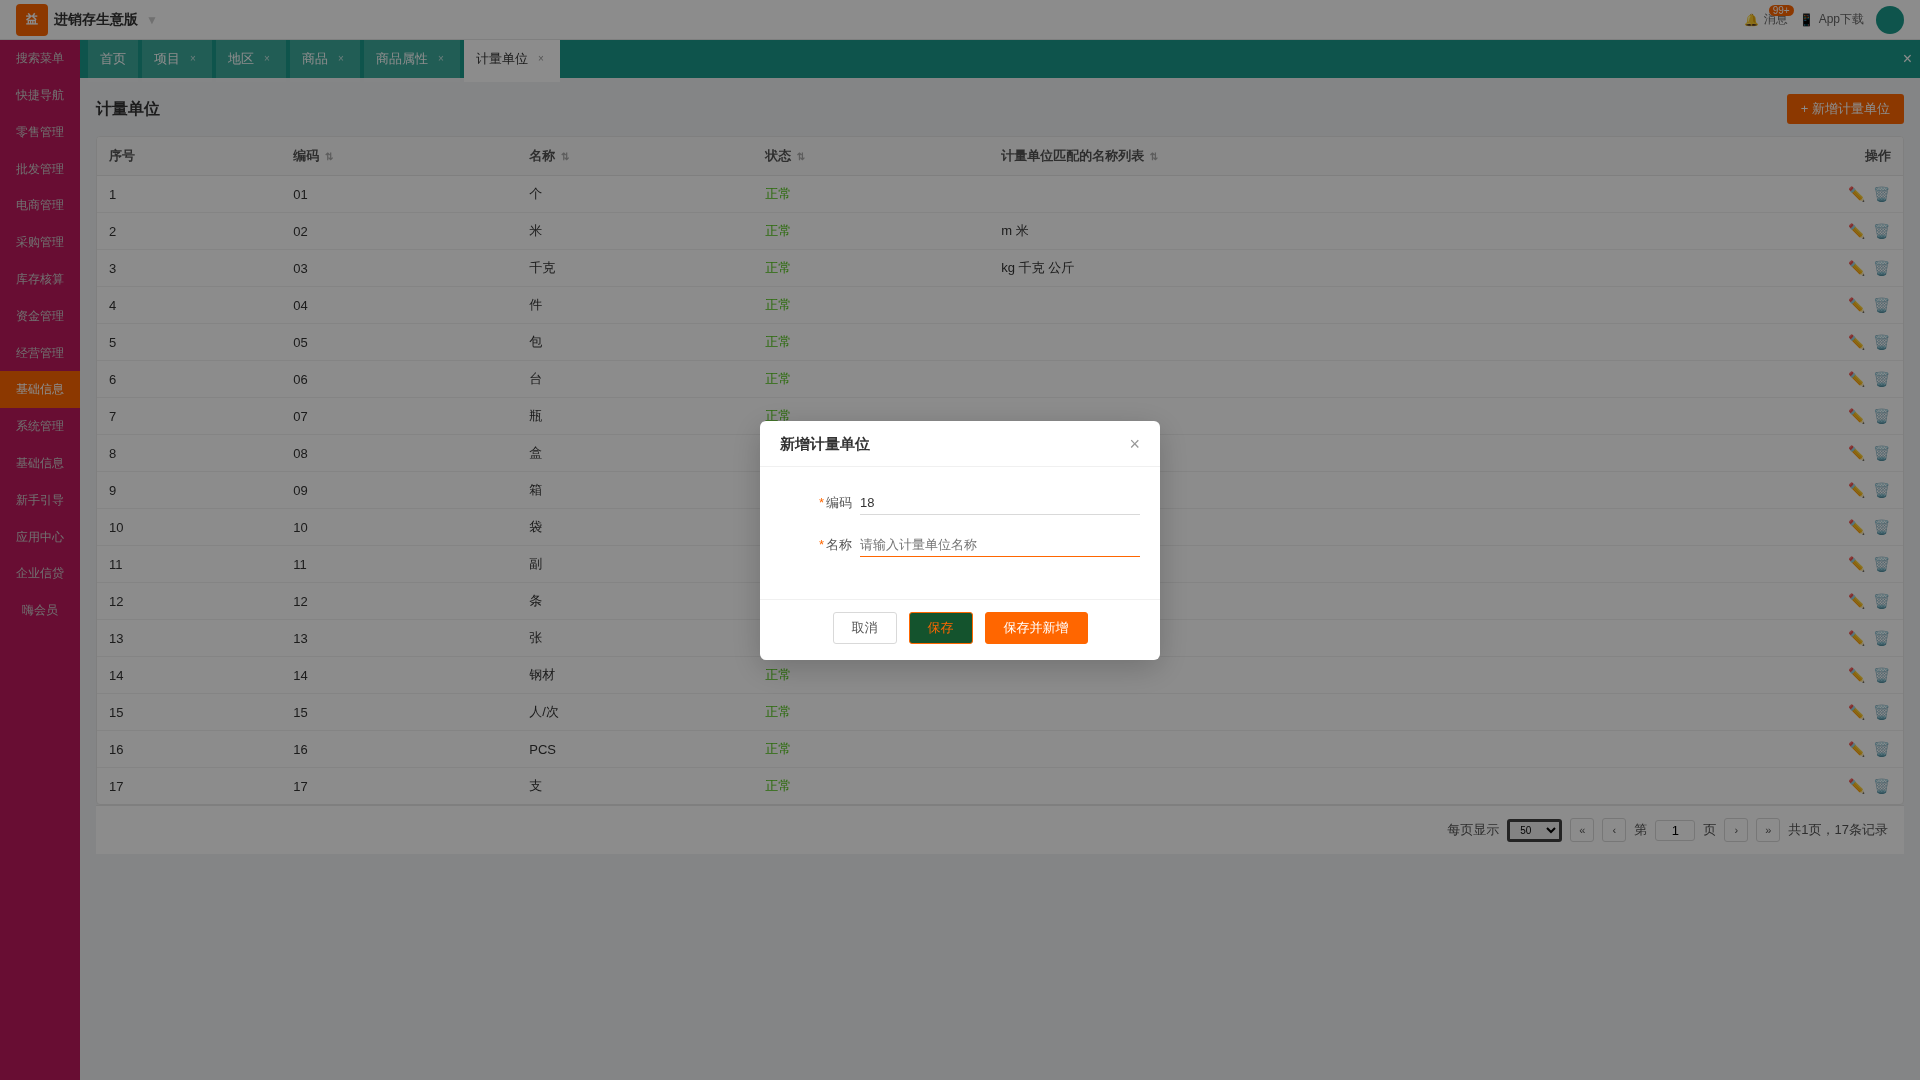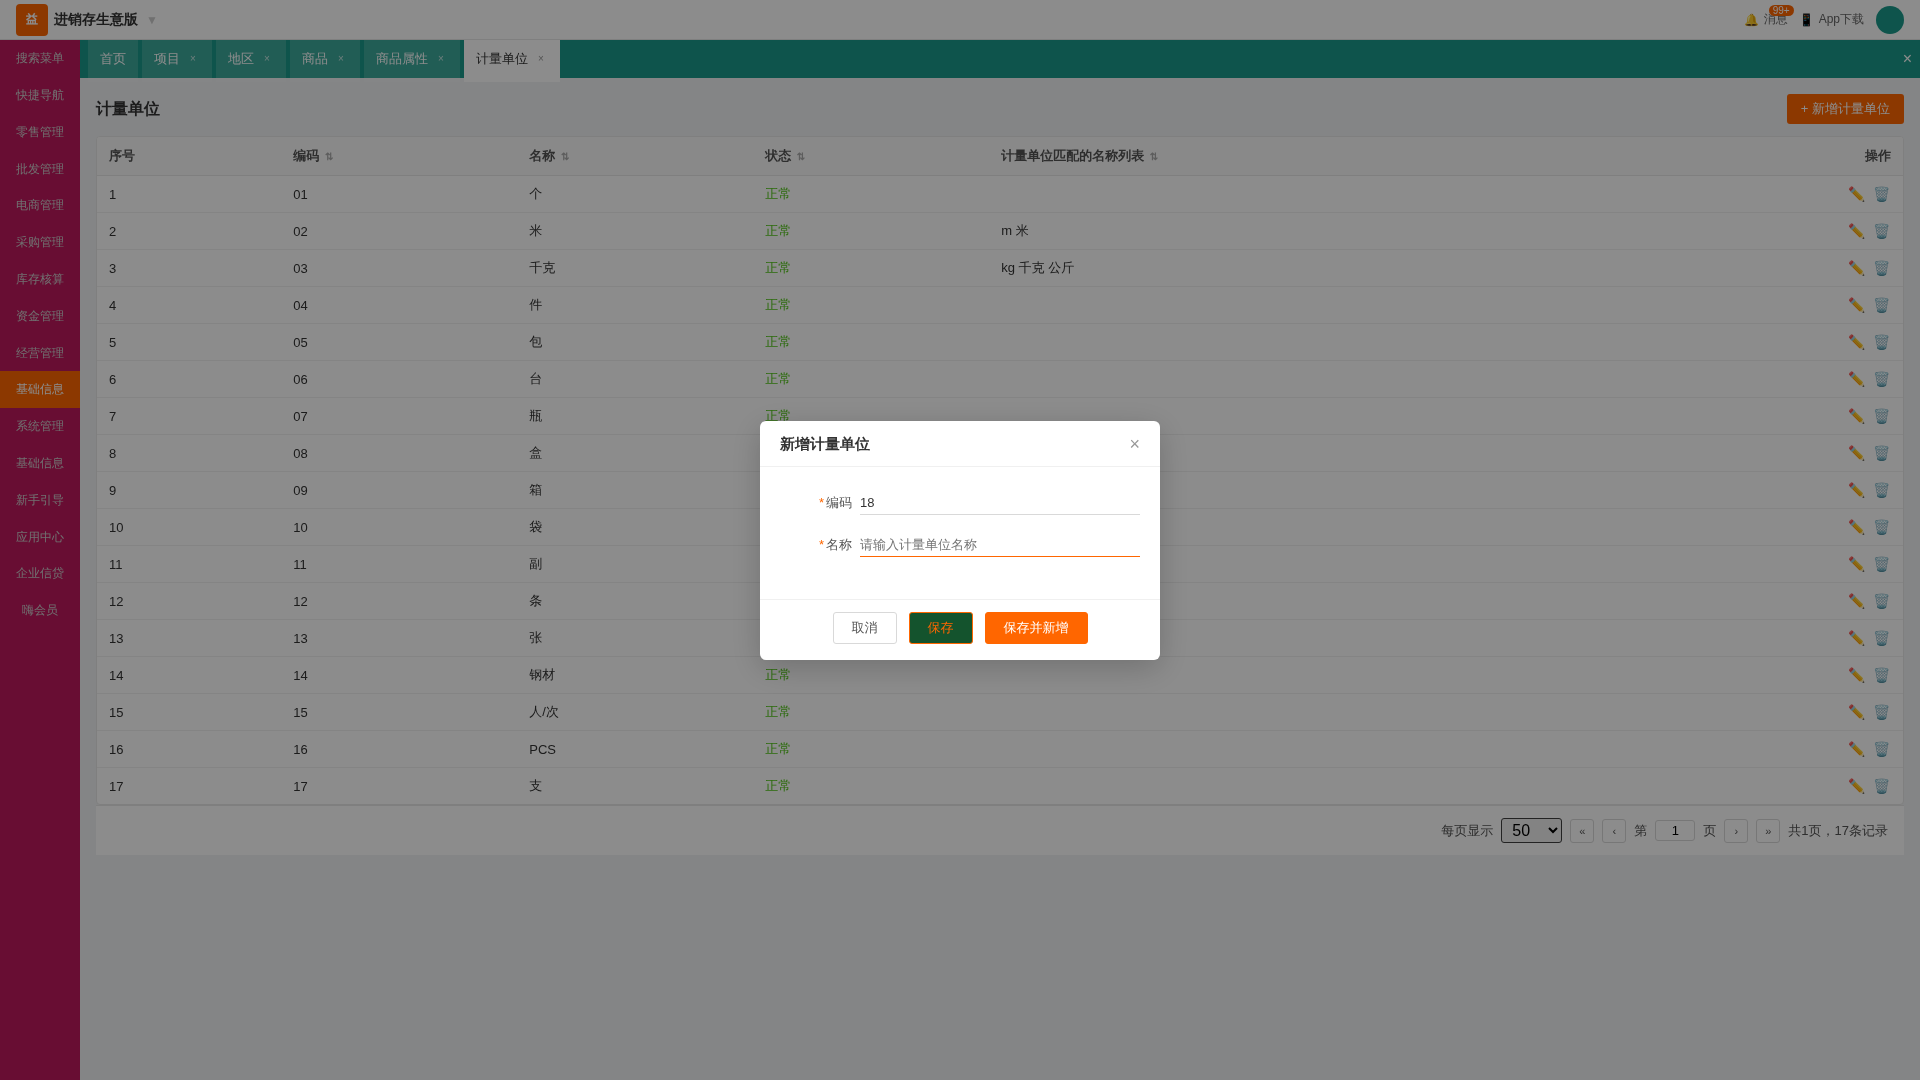--- a/index.html
+++ b/index.html
@@ -51,21 +51,21 @@
     th { padding: 10px 12px; text-align: left; font-weight: 700; color: #555; font-size: 13px; white-space: nowrap; }
     td { padding: 9px 12px; border-bottom: 1px solid #f0f0f0; font-size: 13px; color: #333; }
     tbody tr:last-child td { border-bottom: none; }
     .status-normal { color: #52c41a; }
     .action-cell { display: flex; gap: 8px; }
     .action-btn { background: none; border: none; cursor: pointer; color: #666; font-size: 14px; }
     .sort-icon { color: #aaa; font-size: 10px; margin-left: 2px; }
 
     
     .pagination-bar { display: flex; align-items: center; justify-content: flex-end; padding: 12px 16px; background: #fff; border-top: 1px solid #e8e8e8; gap: 8px; font-size: 13px; color: #555; }
-    .page-size-select { border: 1px solid #404040; border-radius: 3px; padding: 2px 6px; font-size: 16px; }
+    .page-size-select { border: 3px solid #404040; border-radius: 3px; padding: 2px 6px; font-size: 10px; }
     .page-nav-btn { background: #fff; border: 1px solid #d9d9d9; border-radius: 3px; width: 24px; height: 24px; cursor: pointer; display: flex; align-items: center; justify-content: center; font-size: 11px; color: #555; }
     .page-input { border: 1px solid #d9d9d9; border-radius: 3px; width: 40px; text-align: center; padding: 2px 4px; font-size: 13px; }
 
     
     .overlay { position: fixed; inset: 0; background: rgba(0,0,0,0.45); z-index: 100; display: flex; align-items: center; justify-content: center; }
     .modal { background: #fff; border-radius: 6px; width: 400px; box-shadow: 0 8px 32px rgba(0,0,0,0.2); overflow: hidden; }
     .modal-header { display: flex; align-items: center; justify-content: space-between; padding: 14px 20px 12px; border-bottom: 1px solid #f0f0f0; }
     .modal-title { font-size: 15px; font-weight: bold; color: #333; }
     .modal-close { background: none; border: none; cursor: pointer; color: #999; font-size: 18px; line-height: 1; }
     .modal-body { padding: 24px 20px; }

